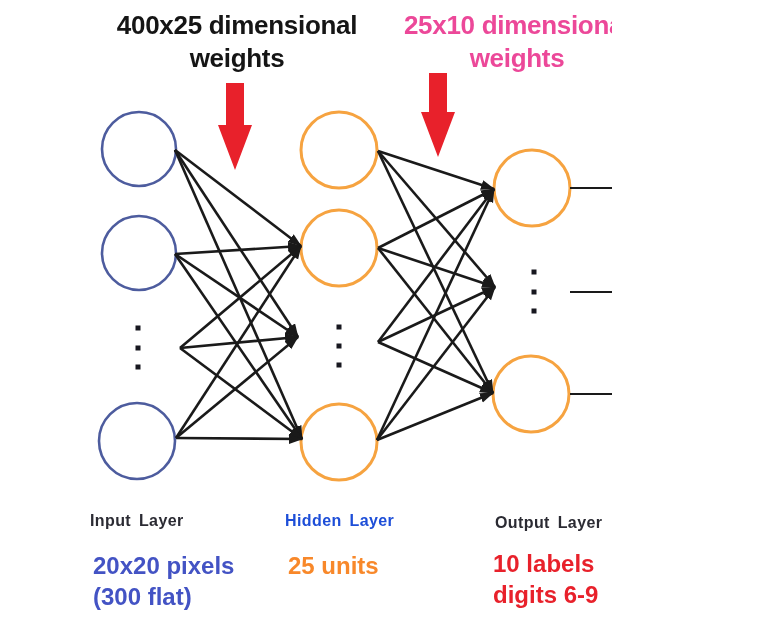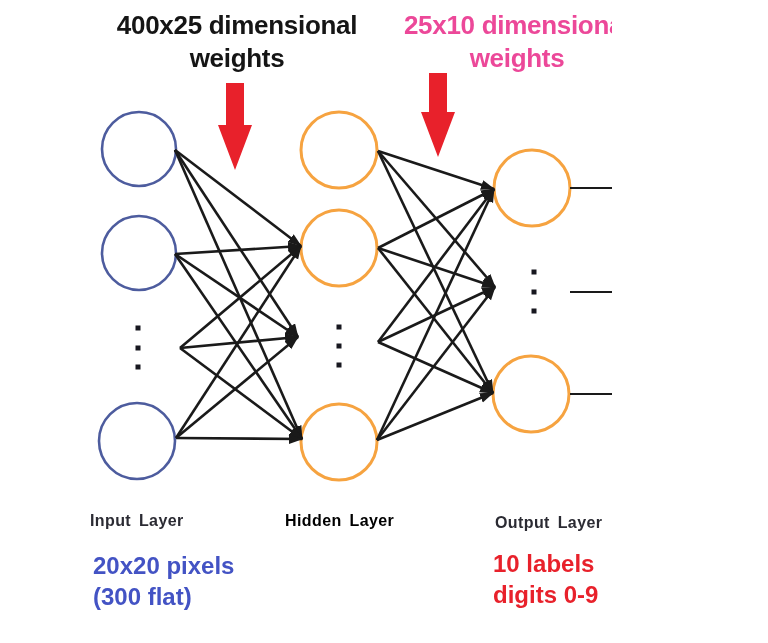--- a/index.html
+++ b/index.html
@@ -94,20 +94,21 @@
       <polygon points="226,83 244,83 244,125 252,125 235,170 218,125 226,125" fill="#e8212b"></polygon>
       <polygon points="429,73 447,73 447,112 455,112 438,157 421,112 429,112" fill="#e8212b"></polygon>
     </svg>
 
   <div class="t weights weights-left" style="color: rgb(21, 21, 21);">400x25 dimensional
 weights</div>
   <div class="t weights weights-right" style="color: #ec4899;">25x10 dimensional
 weights</div>
 
   <div class="t cap input-cap" style="color: rgb(43, 43, 51);">Input Layer</div>
-  <div class="t cap hidden-cap" style="color: #000000;">Hidden Layer</div>
+  <div class="t cap hidden-cap" style="color: #1d4ed8;">Hidden Layer</div>
   <div class="t cap output-cap" style="color: rgb(43, 43, 51);">Output Layer</div>
 
   <div class="t sub input-sub" style="color: rgb(67, 83, 196);">20x20 pixels
 (300 flat)</div>
+  <div class="t sub hidden-sub" style="color: rgb(248, 136, 42);">25 units</div>
   <div class="t sub output-sub" style="color: rgb(232, 33, 43);">10 labels
-digits 0-9</div>
+digits 6-9</div>
 </div>
 
 </body></html>

